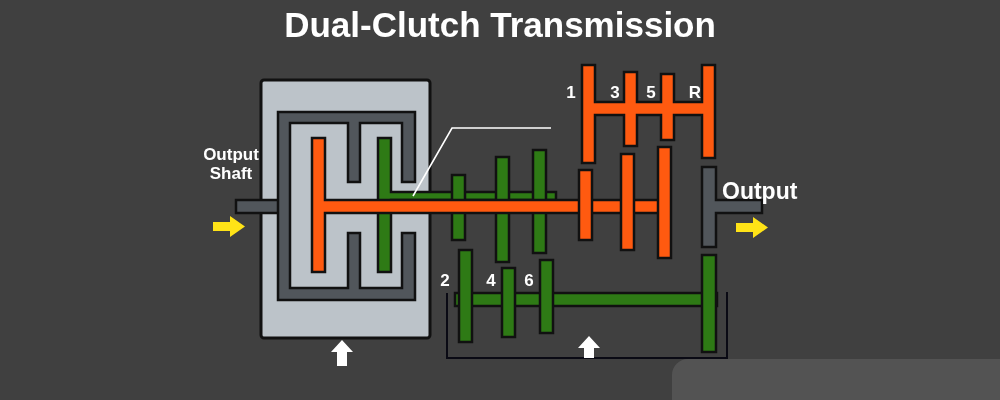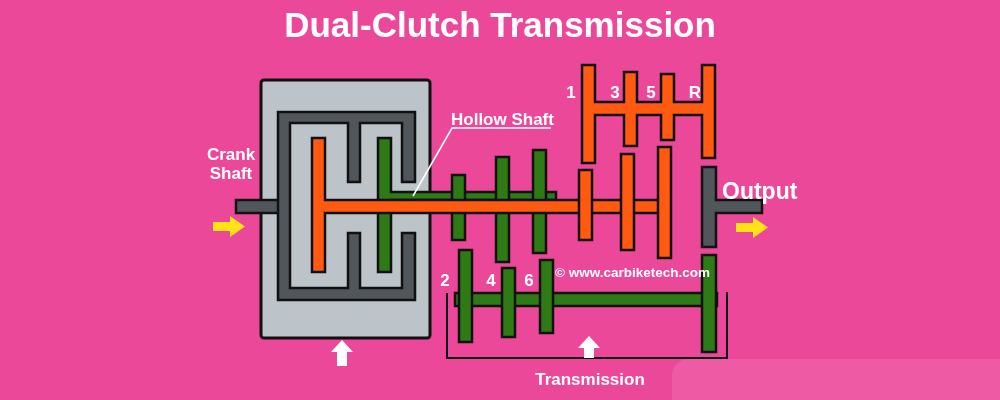--- a/index.html
+++ b/index.html
@@ -1,18 +1,18 @@
 <!DOCTYPE html>
 <html><head>
 <meta charset="utf-8">
 <style>
   html,body{margin:0;padding:0;background:#222;}
   .stage{
     position:relative;width:1000px;height:400px;overflow:hidden;
-    background:#ec4899;
+    background:#404040;
     font-family:"Liberation Sans","DejaVu Sans",sans-serif;
   }
   .stage svg{position:absolute;left:0;top:0;}
   .lbl{position:absolute;color:#fff;font-weight:bold;white-space:pre;}
   .title{
     position:absolute;top:5px;left:0;width:100%;text-align:center;
     color:#fff;font-weight:bold;font-size:35px;letter-spacing:0px;
   }
   .crank{left:196px;top:145px;width:70px;text-align:center;
          font-size:17px;line-height:19px;white-space:normal;}
@@ -71,32 +71,29 @@
 
     <polygon points="736,223 753,223 753,217 768,227.5 753,238 753,232 736,232" fill="#FFE317"></polygon>
 
     <polygon points="342,340 353,352 347,352 347,366 337,366 337,352 331,352" fill="#ffffff"></polygon>
 
     <polygon points="589,336 600,348 594,348 594,358 584,358 584,348 578,348" fill="#ffffff"></polygon>
   </svg>
 
   <div class="title">Dual-Clutch Transmission</div>
 
-  <div class="lbl crank">Crank Shaft</div>
+  <div class="lbl crank">Output Shaft</div>
 
-  <div class="lbl hollow">Hollow Shaft</div>
 
   <div class="lbl output">Output</div>
 
   <div class="lbl num" style="left:571px;top:93px;">1</div>
   <div class="lbl num" style="left:615px;top:93px;">3</div>
   <div class="lbl num" style="left:651px;top:93px;">5</div>
   <div class="lbl num" style="left:695px;top:93px;">R</div>
 
   <div class="lbl num" style="left:445px;top:281px;">2</div>
   <div class="lbl num" style="left:491px;top:281px;">4</div>
   <div class="lbl num" style="left:529px;top:281px;">6</div>
 
-  <div class="lbl copyright">© www.carbiketech.com</div>
 
-  <div class="lbl cap" style="left:590px;top:370px;">Transmission</div>
 
 </div>
 
 </body></html>

